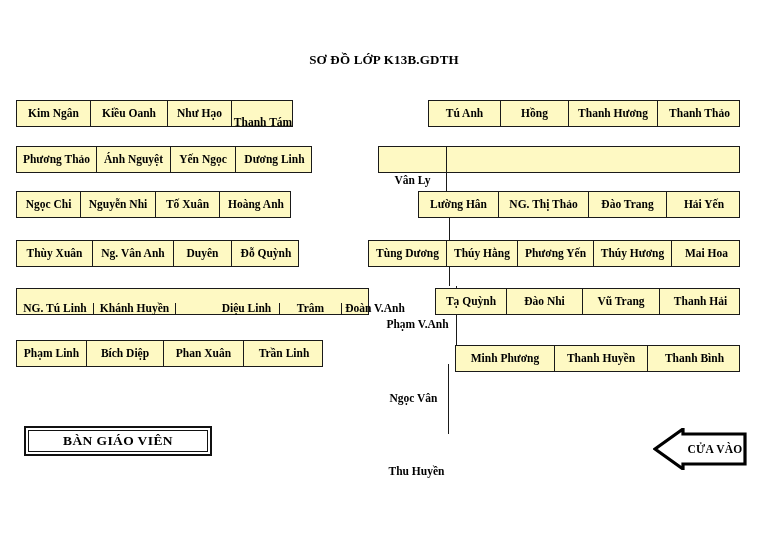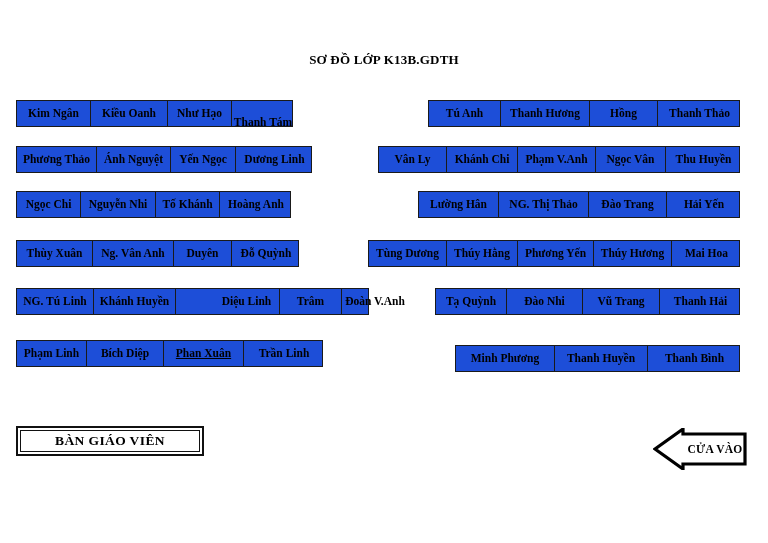--- a/index.html
+++ b/index.html
@@ -37,21 +37,21 @@
     white-space: nowrap;
   }
 
   
   .desk-row {
     position: absolute;
     display: flex;
     height: 27px;
     box-sizing: border-box;
     border: 1.6px solid #1a1a1a;
-    background: #1d4ed8;
+    background: #fef9c3;
   }
   .desk-row.left-col  { left: 16px; }
   .desk-row.right-col { right: 28px; }
 
   .seat {
     box-sizing: border-box;
     border-right: 1.6px solid #1a1a1a;
     display: flex;
     align-items: center;
     justify-content: center;
@@ -59,21 +59,21 @@
     font-weight: bold;
     line-height: 1;
     white-space: nowrap;
     padding: 0 5px;
   }
   .seat:last-child { border-right: none; }
 
   
   .teacher-desk {
     position: absolute;
-    left: 16px;
+    left: 24px;
     top: 426px;
     width: 188px;
     height: 30px;
     box-sizing: border-box;
     border: 2px solid #111111;
     background: #ffffff;
     padding: 2px;
   }
   .teacher-desk-inner {
     width: 100%;
@@ -134,51 +134,51 @@
       </div>
       <div class="desk-row left-col" style="top: 146px; width: 296px;">
         <div class="seat" style="width: 80px; flex: 0 0 80px;">Phương Thảo</div>
         <div class="seat" style="width: 74px; flex: 0 0 74px;">Ánh Nguyệt</div>
         <div class="seat" style="width: 65px; flex: 0 0 65px;">Yến Ngọc</div>
         <div class="seat" style="width: 77px; flex: 0 0 77px;">Dương Linh</div>
       </div>
       <div class="desk-row left-col" style="top: 191px; width: 275px;">
         <div class="seat" style="width: 64px; flex: 0 0 64px;">Ngọc Chi</div>
         <div class="seat" style="width: 75px; flex: 0 0 75px;">Nguyễn Nhi</div>
-        <div class="seat" style="width: 64px; flex: 0 0 64px;">Tố Khánh</div>
+        <div class="seat" style="width: 64px; flex: 0 0 64px;">Tố Xuân</div>
         <div class="seat" style="width: 72px; flex: 0 0 72px;">Hoàng Anh</div>
       </div>
       <div class="desk-row left-col" style="top: 240px; width: 283px;">
         <div class="seat" style="width: 76px; flex: 0 0 76px;">Thùy Xuân</div>
         <div class="seat" style="width: 81px; flex: 0 0 81px;">Ng. Vân Anh</div>
         <div class="seat" style="width: 58px; flex: 0 0 58px;">Duyên</div>
         <div class="seat" style="width: 68px; flex: 0 0 68px;">Đỗ Quỳnh</div>
       </div>
-      <div class="desk-row left-col" style="top: 288px; width: 353px;">
+      <div class="desk-row left-col" style="top: 288px; width: 353px; align-items: flex-end;">
         <div class="seat" style="width: 77px; flex: 0 0 77px;">NG. Tú Linh</div>
         <div class="seat" style="width: 82px; flex: 0 0 82px;">Khánh Huyền</div>
         <div class="seat" style="width: 66px; flex: 0 0 66px; margin-left: 38px;">Diệu Linh</div>
         <div class="seat" style="width: 62px; flex: 0 0 62px;">Trâm</div>
         <div class="seat" style="width: 66px; flex: 0 0 66px;">Đoàn V.Anh</div>
       </div>
       <div class="desk-row left-col" style="top: 340px; width: 307px;">
         <div class="seat" style="width: 70px; flex: 0 0 70px;">Phạm Linh</div>
         <div class="seat" style="width: 77px; flex: 0 0 77px;">Bích Diệp</div>
-        <div class="seat" style="width: 80px; flex: 0 0 80px; text-decoration: underline;">Phan Xuân</div>
+        <div class="seat" style="width: 80px; flex: 0 0 80px;">Phan Xuân</div>
         <div class="seat" style="width: 80px; flex: 0 0 80px;">Trần Linh</div>
       </div>
     </div>
   <div id="right-column">
       <div class="desk-row right-col" style="top: 100px; width: 312px;">
         <div class="seat" style="width: 72px; flex: 0 0 72px;">Tú Anh</div>
+        <div class="seat" style="width: 68px; flex: 0 0 68px;">Hồng</div>
         <div class="seat" style="width: 89px; flex: 0 0 89px;">Thanh Hương</div>
-        <div class="seat" style="width: 68px; flex: 0 0 68px;">Hồng</div>
         <div class="seat" style="width: 83px; flex: 0 0 83px;">Thanh Thảo</div>
       </div>
-      <div class="desk-row right-col" style="top: 146px; width: 362px;">
+      <div class="desk-row right-col" style="top: 146px; width: 362px; flex-direction: column;">
         <div class="seat" style="width: 68px; flex: 0 0 68px;">Vân Ly</div>
         <div class="seat" style="width: 71px; flex: 0 0 71px;">Khánh Chi</div>
         <div class="seat" style="width: 78px; flex: 0 0 78px;">Phạm V.Anh</div>
         <div class="seat" style="width: 70px; flex: 0 0 70px;">Ngọc Vân</div>
         <div class="seat" style="width: 75px; flex: 0 0 75px;">Thu Huyền</div>
       </div>
       <div class="desk-row right-col" style="top: 191px; width: 322px;">
         <div class="seat" style="width: 80px; flex: 0 0 80px;">Lường Hân</div>
         <div class="seat" style="width: 90px; flex: 0 0 90px;">NG. Thị Thảo</div>
         <div class="seat" style="width: 78px; flex: 0 0 78px;">Đào Trang</div>

